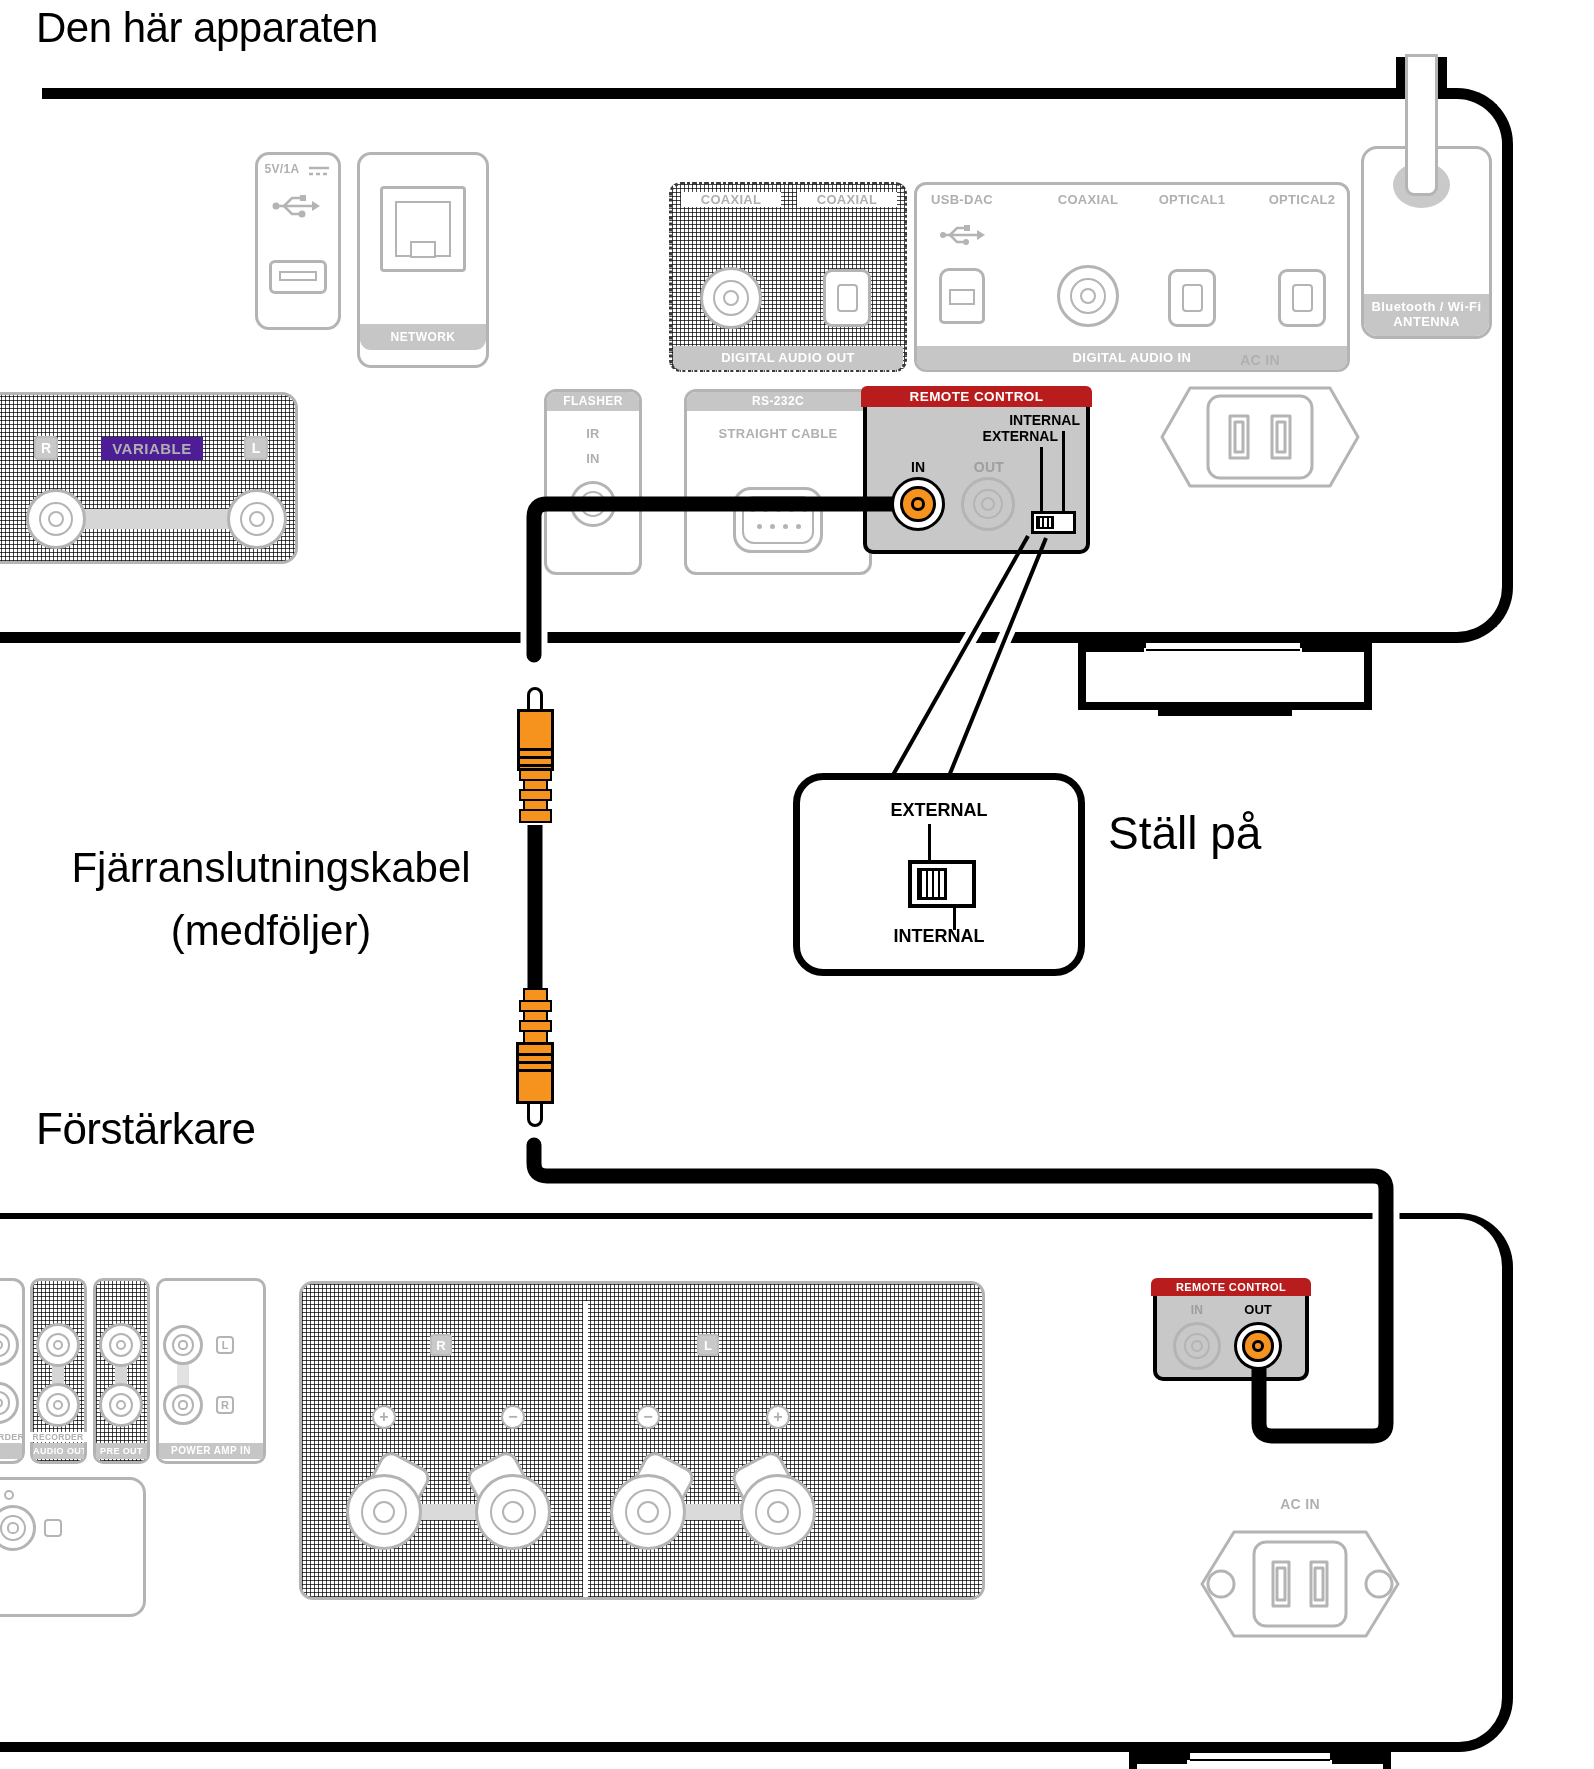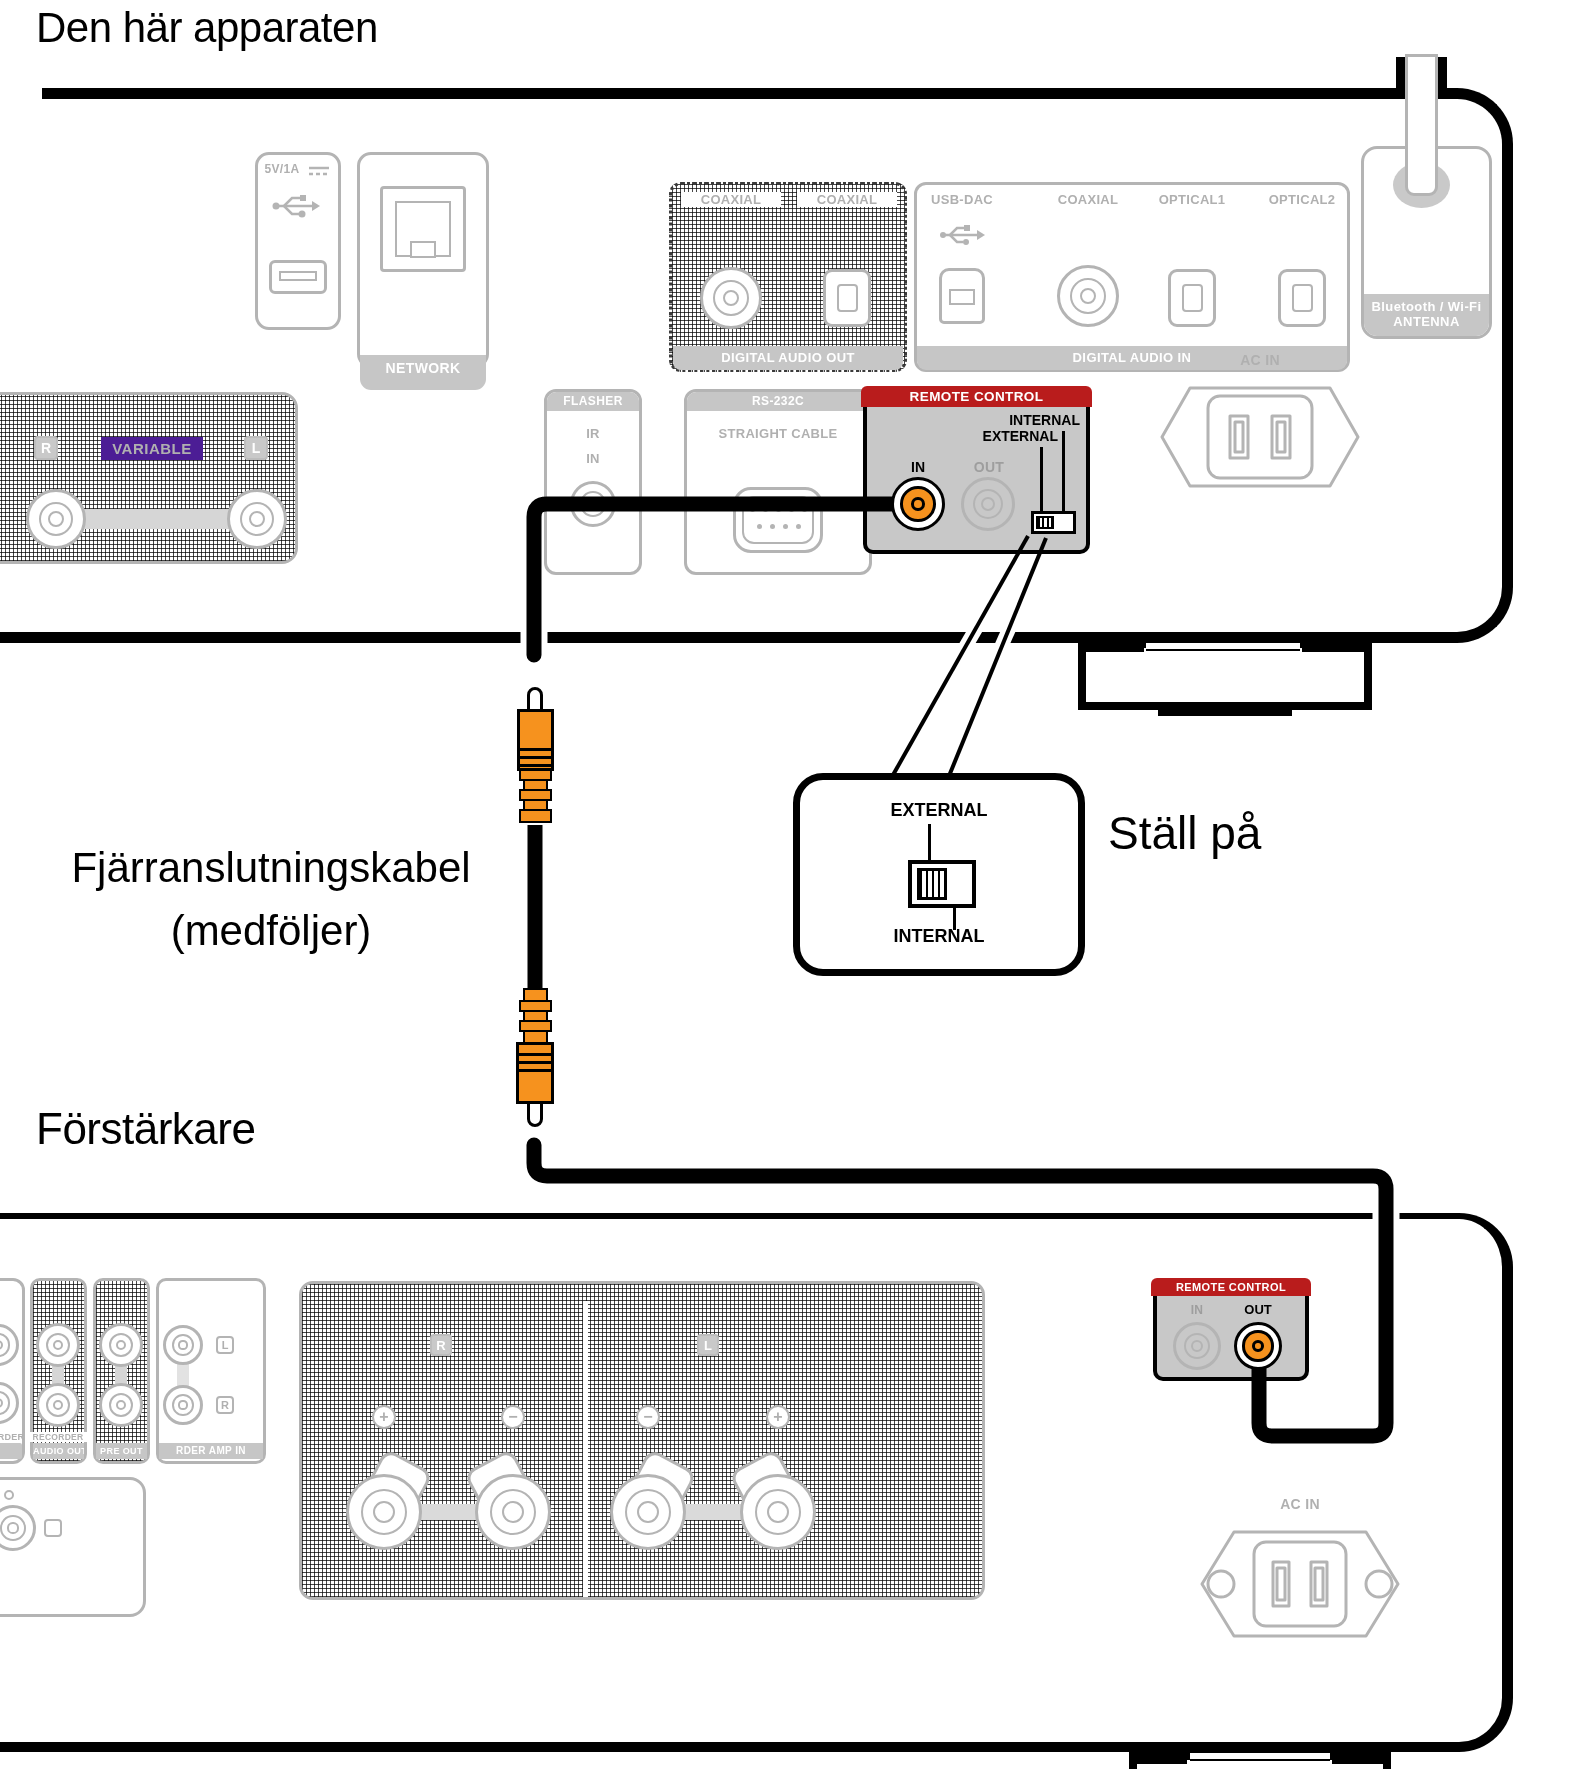--- a/index.html
+++ b/index.html
@@ -107,21 +107,21 @@
   </svg>
   <div class="gport" style="left:269px;top:260px;width:58px;height:34px;border-radius:6px">
     <div class="abs" style="left:7px;top:8px;width:38px;height:10px;border:2px solid #b4b4b4"></div>
   </div>
 
   <div class="gbox" style="left:357px;top:152px;width:132px;height:216px"></div>
   <div class="gport" style="left:380px;top:186px;width:86px;height:86px;border-radius:4px">
     <div class="abs" style="left:12px;top:12px;width:56px;height:56px;border:2px solid #b4b4b4"></div>
     <div class="abs" style="left:27px;top:52px;width:26px;height:17px;border:2px solid #b4b4b4;background:#fff"></div>
   </div>
-  <div class="band" style="left:360px;top:355px;width:126px;height:35px;border-radius:0 0 11px 11px;font-size:14px;line-height:26px">NETWORK</div>
+  <div class="band" style="left:360px;top:324px;width:126px;height:26px;border-radius:0 0 11px 11px;font-size:12px;line-height:26px">NETWORK</div>
 
   <div class="abs hatch" style="left:669px;top:182px;width:238px;height:190px;border:3px dotted #3a3a3a;border-radius:12px"></div>
   <div class="plabel" style="left:681px;top:192px;width:100px;font-size:13px;background:#fff;z-index:3">COAXIAL</div>
   <div class="plabel" style="left:797px;top:192px;width:100px;font-size:13px;background:#fff;z-index:3">COAXIAL</div>
   <div class="jack" style="left:700px;top:267px;width:62px;height:62px">
       <div class="r2">
         <div class="r3"></div>
       </div>
     </div>
   <div class="opt" style="left:823px;top:269px;width:48px;height:58px">
@@ -303,21 +303,21 @@
         <div class="r3"></div>
       </div>
     </div>
   <div class="jack" style="left:163px;top:1385px;width:40px;height:40px">
       <div class="r2">
         <div class="r3"></div>
       </div>
     </div>
   <div class="obadge" style="left:216px;top:1336px;width:18px;height:18px;font-size:11px">L</div>
   <div class="obadge" style="left:216px;top:1396px;width:18px;height:18px;font-size:11px">R</div>
-  <div class="band" style="left:159px;top:1443px;width:104px;height:16px;font-size:10px;line-height:16px">RDER AMP IN</div>
+  <div class="band" style="left:159px;top:1443px;width:104px;height:16px;font-size:10px;line-height:16px">POWER AMP IN</div>
 
   <div class="gbox" style="left:-48px;top:1477px;width:194px;height:140px;border-radius:16px"></div>
   <div class="abs" style="left:4px;top:1490px;width:10px;height:10px;border:2px solid #b4b4b4;border-radius:50%"></div>
   <div class="jack" style="left:-10px;top:1505px;width:46px;height:46px">
       <div class="r2">
         <div class="r3"></div>
       </div>
     </div>
   <div class="obadge" style="left:44px;top:1519px;width:18px;height:18px"></div>
 

